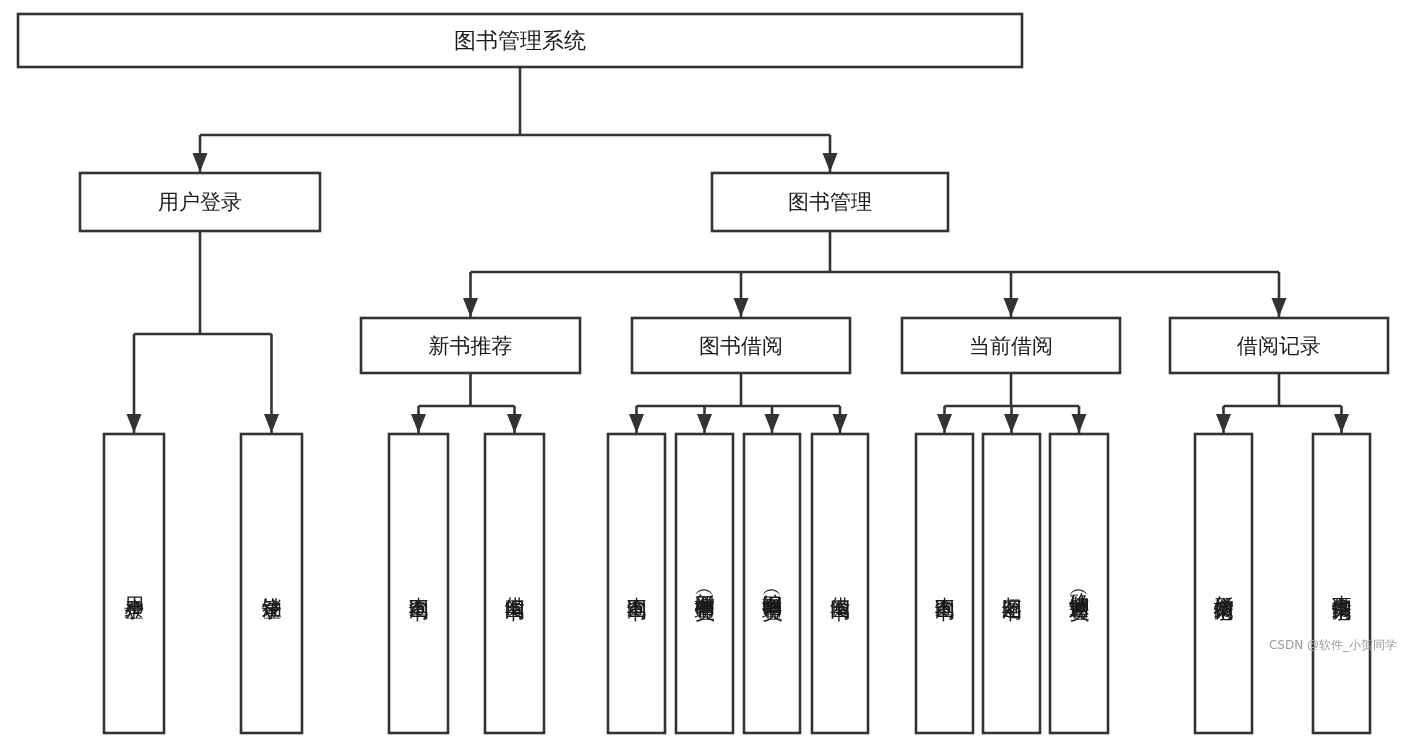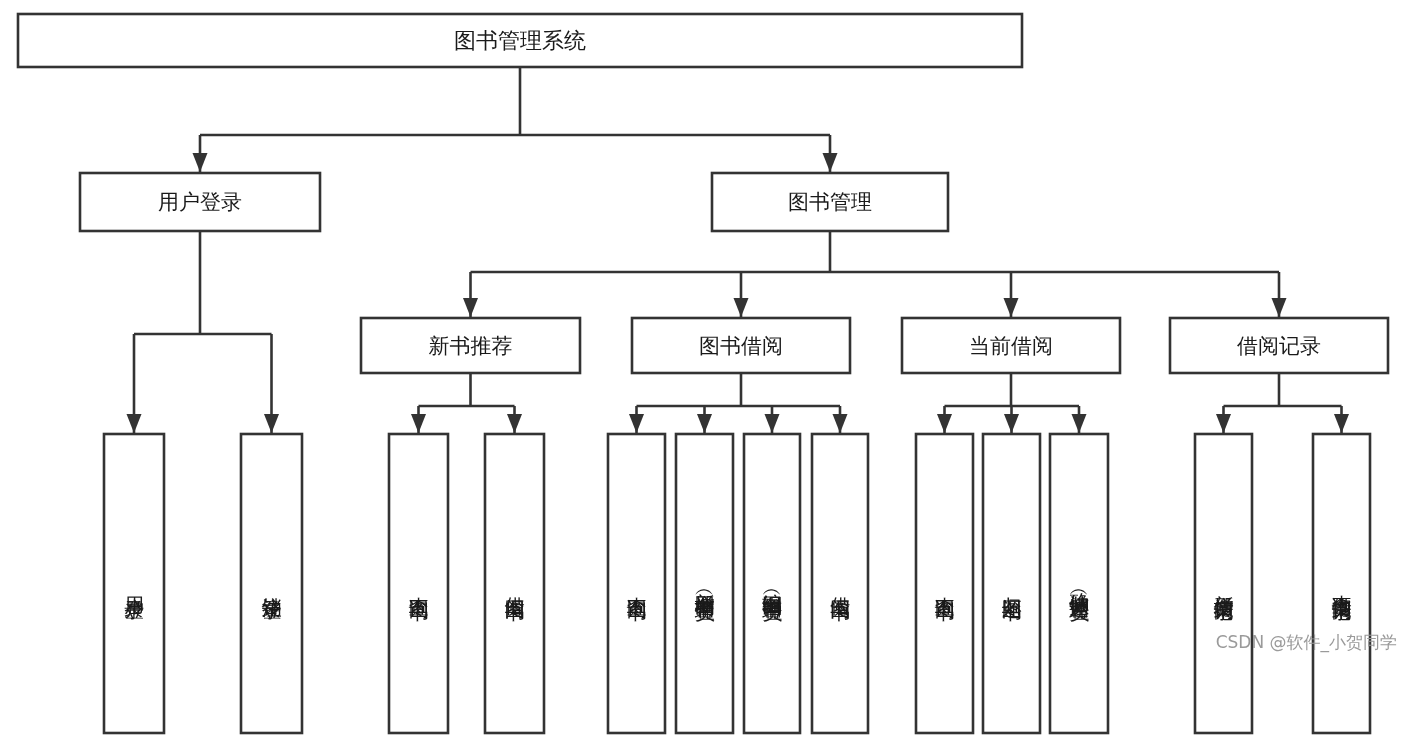--- a/index.html
+++ b/index.html
@@ -72,21 +72,21 @@
     line-height: 1.28;
     color: #1a1a1a;
     letter-spacing: 1.5px;
     white-space: nowrap;
   }
   .watermark {
     position: absolute;
     right: 8px;
     bottom: 4px;
     font-family: "DejaVu Sans", "Liberation Sans", sans-serif;
-    font-size: 17px;
+    font-size: 12px;
     color: #9a9a9a;
     white-space: nowrap;
     user-select: none;
     margin-left: 41px;
   }
 </style>
 </head>
 <body>
 
 <div id="diagram-root">

